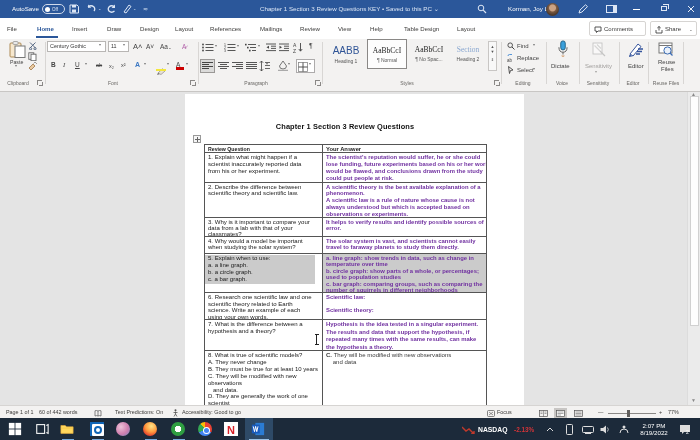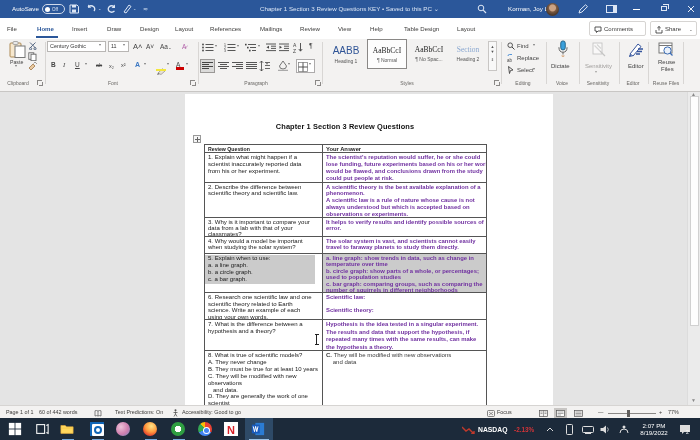--- a/index.html
+++ b/index.html
@@ -16,21 +16,21 @@
 #ribbon{left:0;top:39px;width:700px;height:53px;background:#f3f2f1;border-bottom:1px solid #c8c6c4}
 .grpsep{position:absolute;top:3px;height:42px;width:1px;background:#d8d6d4}
 .grplabel{position:absolute;top:41px;font-size:5px;color:#696764;white-space:nowrap;transform:translateX(-50%)}
 .dlg{position:absolute;top:41px;width:5px;height:5px;border-left:1px solid #8a8886;border-top:1px solid #8a8886}
 .dlg:after{content:"";position:absolute;left:1px;top:1px;width:3px;height:3px;border-right:1px solid #8a8886;border-bottom:1px solid #8a8886}
 .rlbl{position:absolute;font-size:5.2px;color:#444;white-space:nowrap}
 .combo{position:absolute;background:#fff;border:1px solid #b8b6b4;font-size:5.4px;color:#333;line-height:9px;padding-left:2px;white-space:nowrap}
 .dd{position:absolute;width:0;height:0;border-left:1.5px solid transparent;border-right:1.5px solid transparent;border-top:2px solid #777;font-size:0;overflow:hidden}
 
 #docarea{left:0;top:92px;width:700px;height:313px;background:#e4e4e4;overflow:hidden}
-#page{position:absolute;left:185px;top:2px;width:368px;height:311px;background:#fff}
+#page{position:absolute;left:185px;top:2px;width:339px;height:311px;background:#fff}
 #doctitle{position:absolute;left:0;top:28px;width:320px;text-align:center;font-size:7.4px;font-weight:bold;color:#111;letter-spacing:.1px}
 #tbl{position:absolute;left:19px;top:49.5px;width:283px;border:1px solid #555;border-bottom:none}
 .trow{display:flex;border-bottom:1px solid #555}
 .tc{font-size:6.05px;color:#1a1a1a;line-height:6.9px;padding:1px 0 0 3px;overflow:hidden;white-space:nowrap}
 .tc1{width:118px;border-right:1px solid #555}
 .tc2{width:163px}
 .ans{color:#7030a0;font-weight:bold;font-size:5.9px}
 .sel{background:#cbcbcb}
 
 #scrolltrack{left:687px;top:92px;width:13px;height:313px;background:#ebebeb;border-left:1px solid #dcdcdc}

